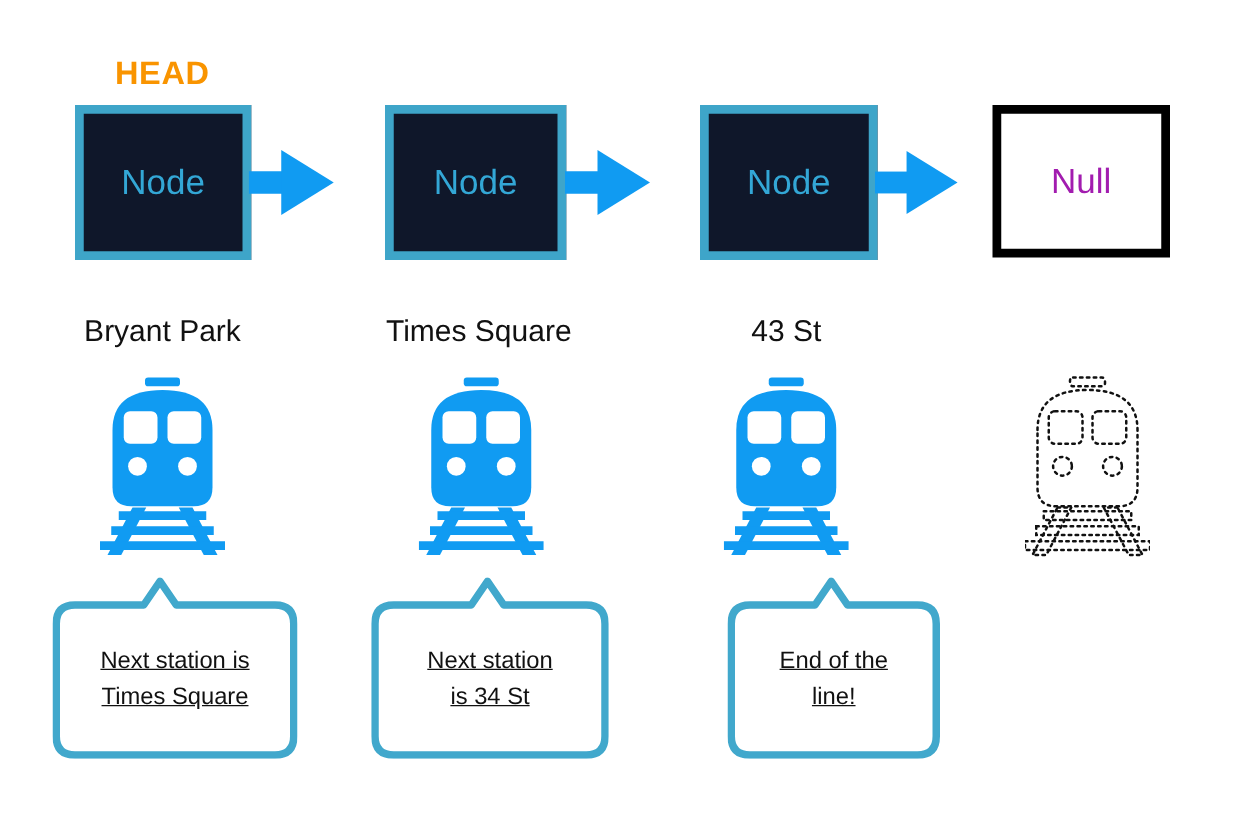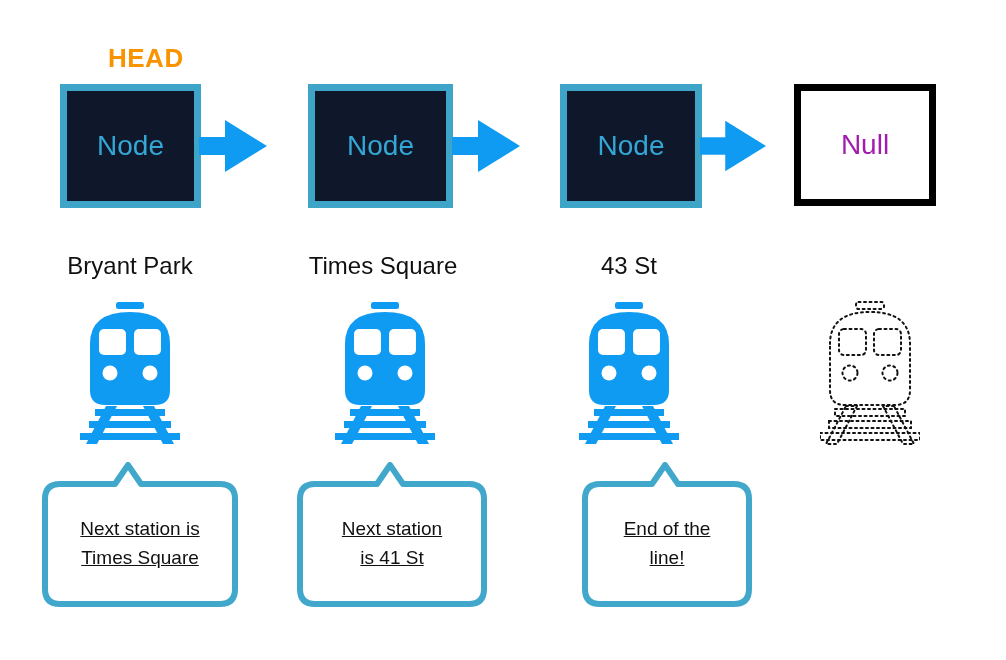--- a/index.html
+++ b/index.html
@@ -49,21 +49,21 @@
         <circle cx="70" cy="75" r="7.5" fill="#fff"></circle>
         <polygon points="26,108 37,108 17,146 6,146" fill="#109BF2"></polygon>
         <polygon points="74,108 63,108 83,146 94,146" fill="#109BF2"></polygon>
         <rect x="15" y="111" width="70" height="7" fill="#109BF2"></rect>
         <rect x="9" y="123" width="82" height="7" fill="#109BF2"></rect>
         <rect x="0" y="135" width="100" height="7" fill="#109BF2"></rect>
       </g>
     </defs>
   </svg>
 
-  <div class="abs head-label" style="left:108px;top:43px;text-align:right;">HEAD</div>
+  <div class="abs head-label" style="left:92px;top:43px;text-align:right;">HEAD</div>
 
   <div class="abs node-box" style="left:60px;top:84px;">
     <span class="node-text">Node</span>
   </div>
   <div class="abs node-box" style="left:308px;top:84px;width:145px;">
     <span class="node-text">Node</span>
   </div>
   <div class="abs node-box" style="left:560px;top:84px;width:142px;">
     <span class="node-text">Node</span>
   </div>
@@ -124,21 +124,21 @@
       <span>Times Square</span>
     </div>
   </div>
 
   <div class="bubble" style="left:297px;top:462px;width:190px;height:145px;">
     <svg width="190" height="145" viewBox="0 0 190 145">
       <path d="M106 22 H172 Q187 22 187 37 V127 Q187 142 172 142 H18 Q3 142 3 127 V37 Q3 22 18 22 H80 L93 3 Z" fill="#fff" stroke="#41A8CC" stroke-width="6" stroke-linejoin="round"></path>
     </svg>
     <div class="bubble-text">
       <span>Next station</span>
-      <span>is 41 St</span>
+      <span>is 34 St</span>
     </div>
   </div>
 
   <div class="bubble" style="left:542px;top:462px;width:170px;height:145px;margin-left:40px;">
     <svg width="170" height="145" viewBox="0 0 170 145">
       <path d="M96 22 H152 Q167 22 167 37 V127 Q167 142 152 142 H18 Q3 142 3 127 V37 Q3 22 18 22 H70 L83 3 Z" fill="#fff" stroke="#41A8CC" stroke-width="6" stroke-linejoin="round"></path>
     </svg>
     <div class="bubble-text">
       <span>End of the</span>
       <span>line!</span>

